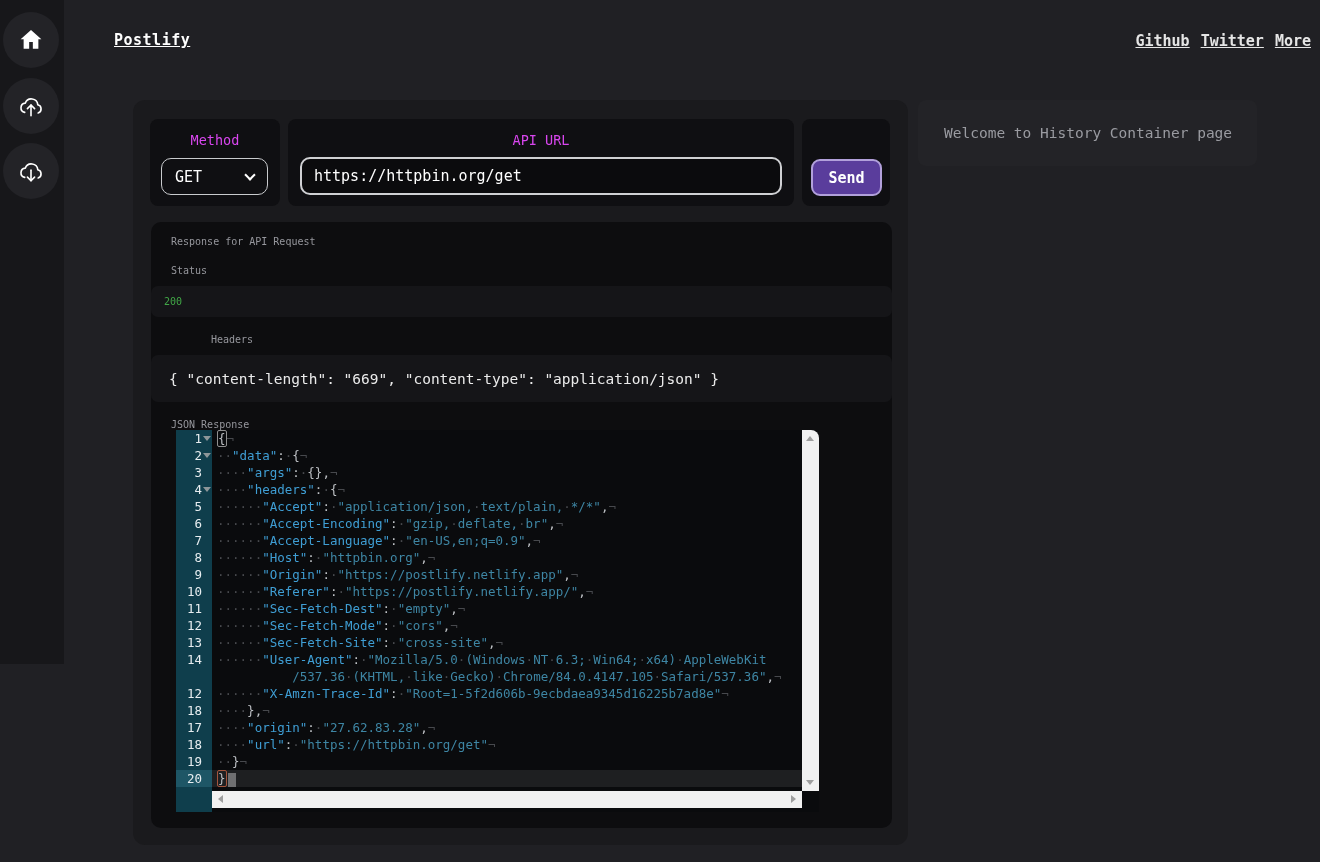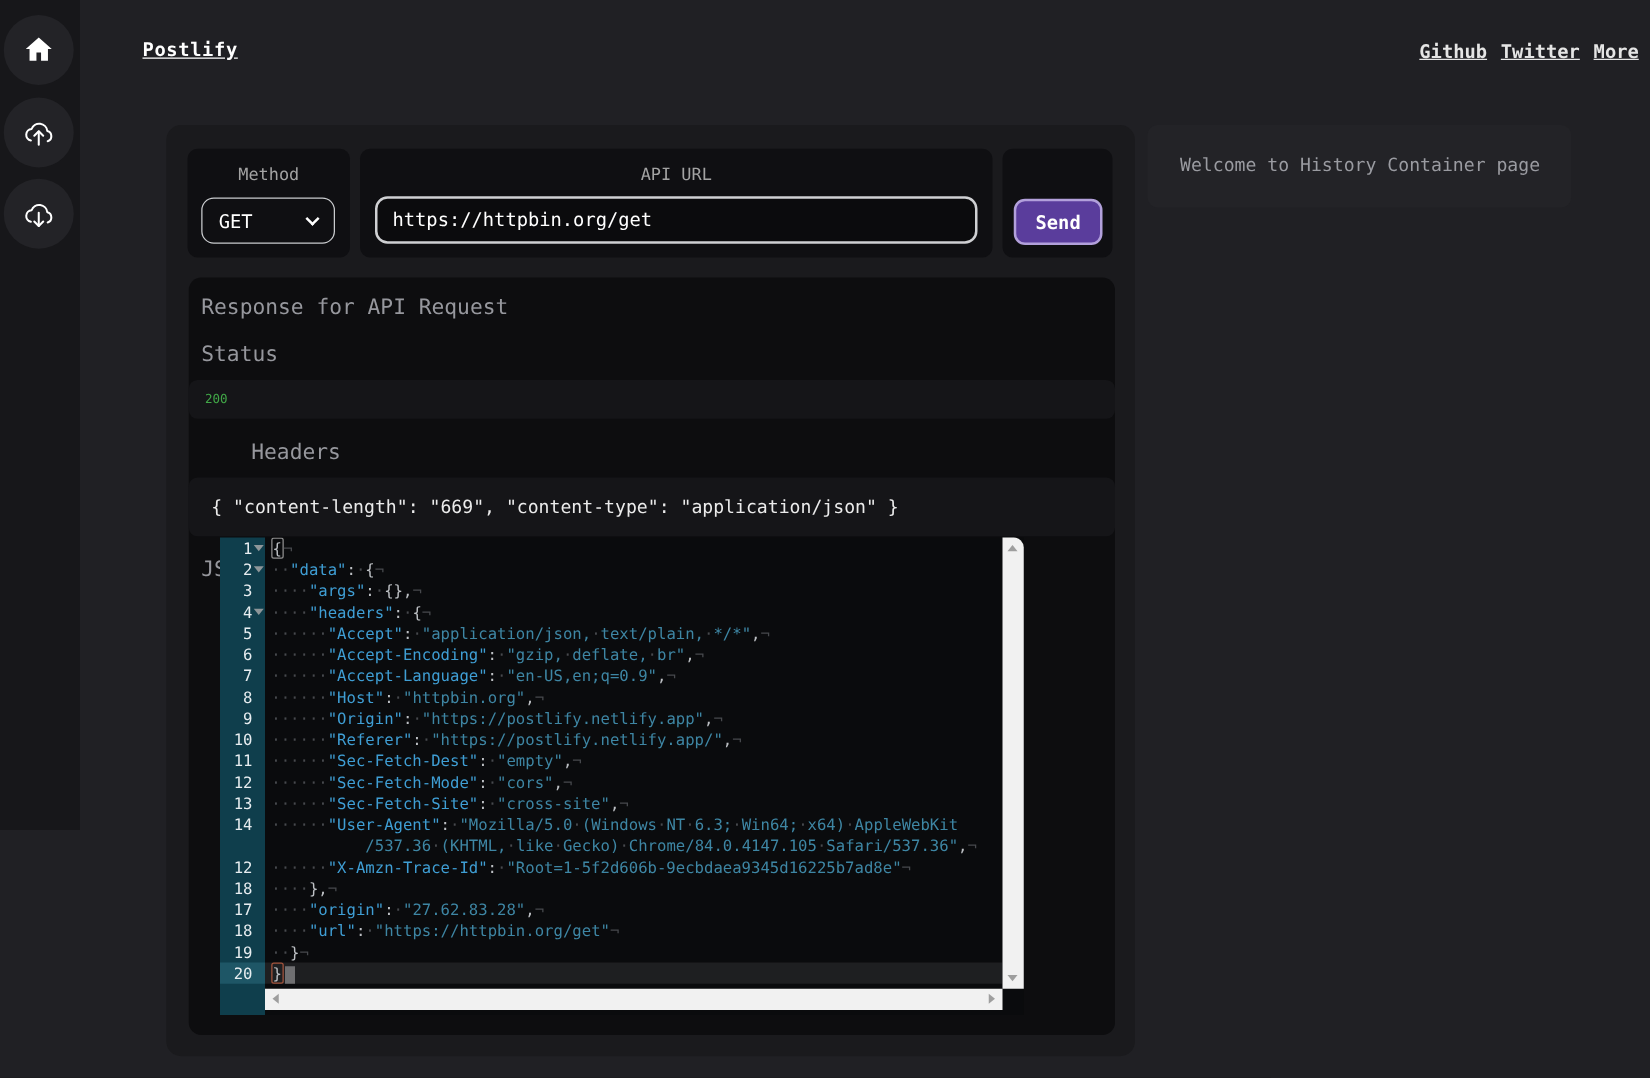--- a/index.html
+++ b/index.html
@@ -25,21 +25,21 @@
   .nav-links a { color:#e5e5e5; font-size:15px; font-weight:bold; text-decoration:underline; }
 
   
   .main-card { position:absolute; left:133px; top:100px; width:775px; height:745px;
                background:#1a1a1d; border-radius:12px; }
 
   .req-card { position:absolute; top:19px; height:87px; background:#0f0f12; border-radius:8px; }
   .req-card.method { left:17px;  width:130px; }
   .req-card.url    { left:155px; width:506px; }
   .req-card.send   { left:669px; width:88px;  }
-  .req-label { text-align:center; color:#a3a3a3; font-size:13.5px; padding-top:13px; }
+  .req-label { text-align:center; color:#d946ef; font-size:13.5px; padding-top:13px; }
 
   .method-select { position:absolute; left:11px; top:39px; width:107px; height:37px;
                    border:1px solid #c9cbce; border-radius:10px; background:transparent;
                    display:flex; align-items:center; justify-content:space-between;
                    padding:0 13px; cursor:pointer; }
   .method-select .val { font-size:15px; color:#fff; }
   .chevron { width:8px; height:8px; border-right:2px solid #fff; border-bottom:2px solid #fff;
              transform:rotate(45deg); margin-top:-4px; }
 
   .url-input { position:absolute; left:12px; top:38px; width:482px; height:38px;
@@ -47,21 +47,21 @@
                color:#fff; font-size:15px; padding:0 12px;
                font-family:inherit; outline:none; }
 
   .send-btn { position:absolute; left:9px; top:40px; width:71px; height:37px;
               background:#5a3d9c; border:2px solid #b2a0db; border-radius:9px;
               color:#fff; font-weight:bold; font-size:15px; font-family:inherit; cursor:pointer; }
 
   
   .response { position:absolute; left:18px; top:122px; width:741px; height:606px;
               background:#0d0d0f; border-radius:10px; }
-  .resp-label { color:#96979d; font-size:17px; padding-left:10px; }
+  .resp-label { color:#96979d; font-size:10px; padding-left:20px; }
   .resp-title   { padding-top:14px; }
   .lbl-status   { padding-top:18px; }
   .lbl-headers  { padding-top:17px;margin-left:40px; }
   .lbl-json     { padding-top:17px; }
   .resp-strip { background:#151518; border-radius:7px; display:flex; align-items:center; }
   .strip-status  { height:31px; margin-top:10px; padding-left:13px;
                    color:#41a747; font-size:10px; }
   .strip-headers { height:47px; margin-top:10px; padding-left:18px;
                    color:#ebebeb; font-size:14.5px; }
 

